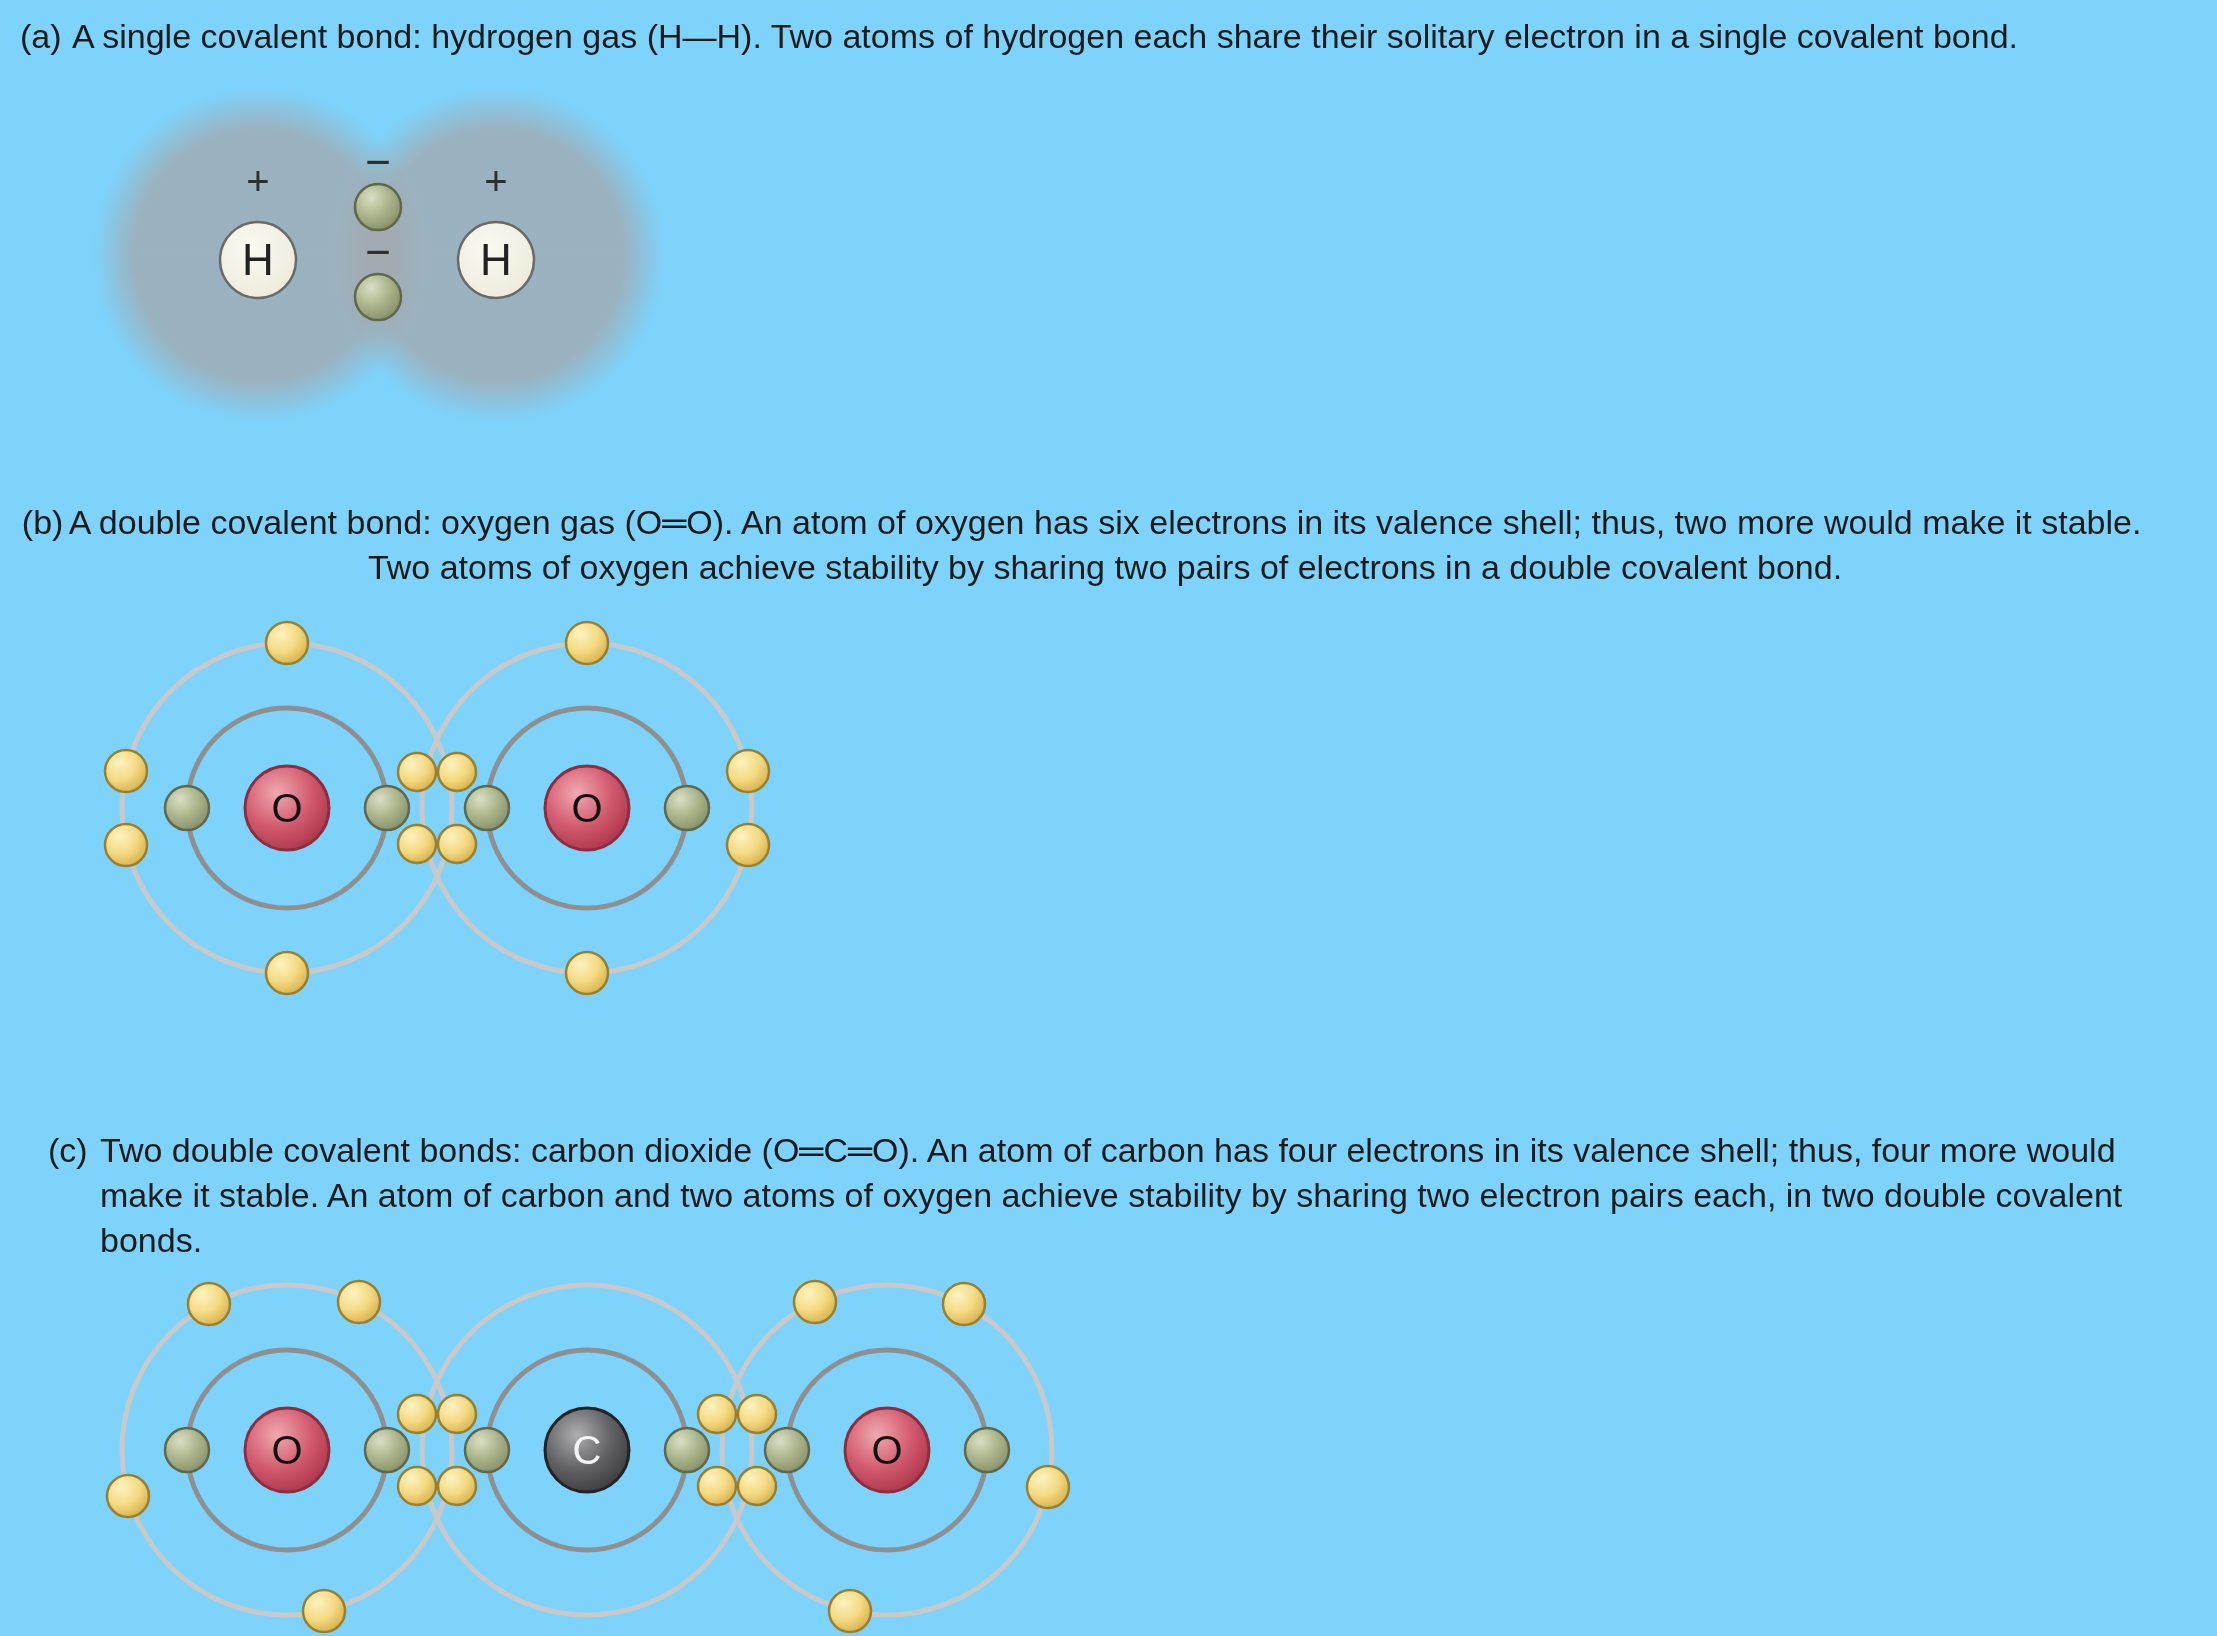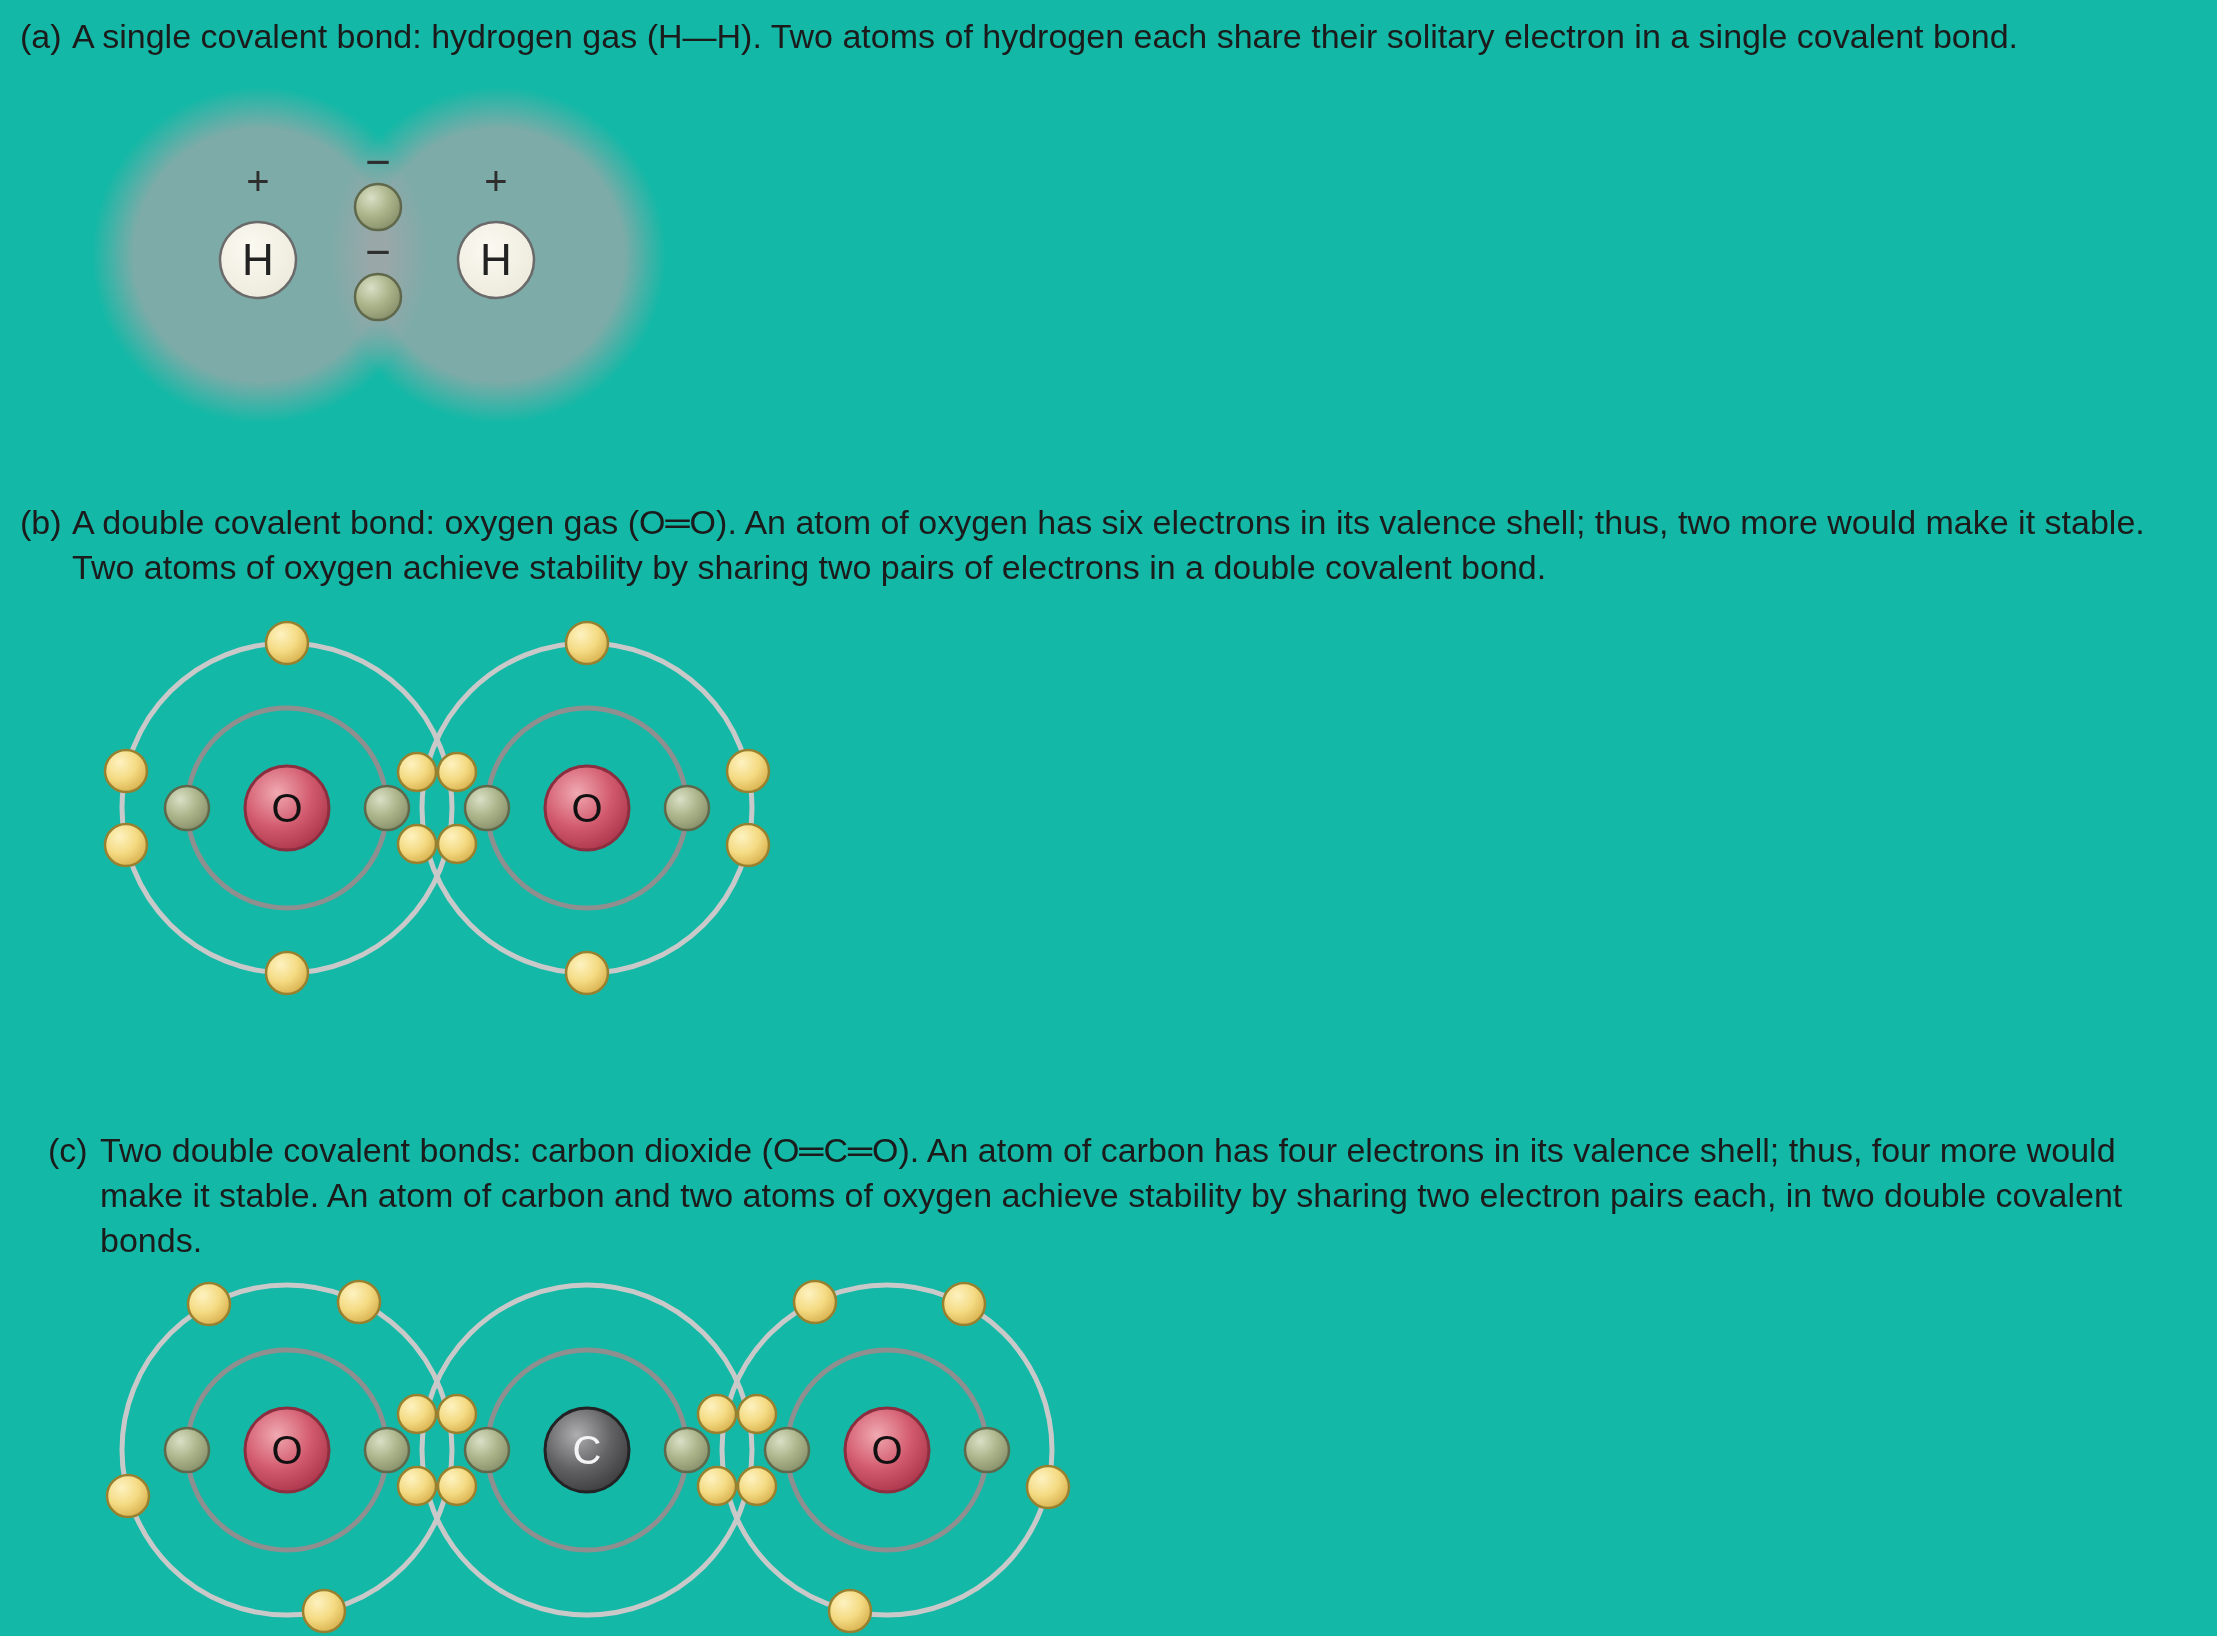--- a/index.html
+++ b/index.html
@@ -1,19 +1,19 @@
 <!DOCTYPE html>
 <html><head>
 <meta charset="utf-8">
 <style>
   * { margin:0; padding:0; box-sizing:border-box; }
   html,body { background:#ffffff; }
   .page {
     position:relative; width:2217px; height:1636px;
-    background:#14b8a6; overflow:hidden;
+    background:#7dd3fc; overflow:hidden;
     font-family:"Liberation Sans","DejaVu Sans",sans-serif;
     color:#1b1b1b;
   }
   .sec-text {
     position:absolute; font-size:34px; line-height:1.32;
     padding-left:52px;
   }
   .sec-label { display:inline-block; width:52px; margin-left:-52px; }
   .diagram { position:absolute; }
   .caption { position:absolute; font-size:36px; color:#111; }
@@ -98,21 +98,21 @@
     </g>
 
     <g>
       <text class="charge-minus" x="318" y="122">−</text>
       <use href="#eGa" x="318" y="152"></use>
       <text class="charge-minus" x="318" y="212">−</text>
       <use href="#eGa" x="318" y="242"></use>
     </g>
   </svg>
 
-  <div class="sec-text" style="left:20px; top:500px; width:2150px;">
+  <div class="sec-text" style="left:4px; top:500px; width:2150px;text-align:center;">
     <span class="sec-label">(b)</span><span>A double covalent bond: oxygen gas (O═O). An atom of oxygen has six electrons in its valence shell; thus, two more would make it stable. Two atoms of oxygen achieve stability by sharing two pairs of electrons in a double covalent bond.</span>
   </div>
 
   <svg class="diagram" style="left:92px; top:613px;" width="700" height="410" viewBox="0 0 700 410">
 
     <g>
       <circle class="shell-outer" cx="195" cy="195" r="165"></circle>
       <circle class="shell-inner" cx="195" cy="195" r="100"></circle>
       <circle cx="195" cy="195" r="42" fill="url(#gradRed)" stroke="#8c2e3f" stroke-width="3"></circle>
       <text class="nucleus-label" x="195" y="209">O</text>

